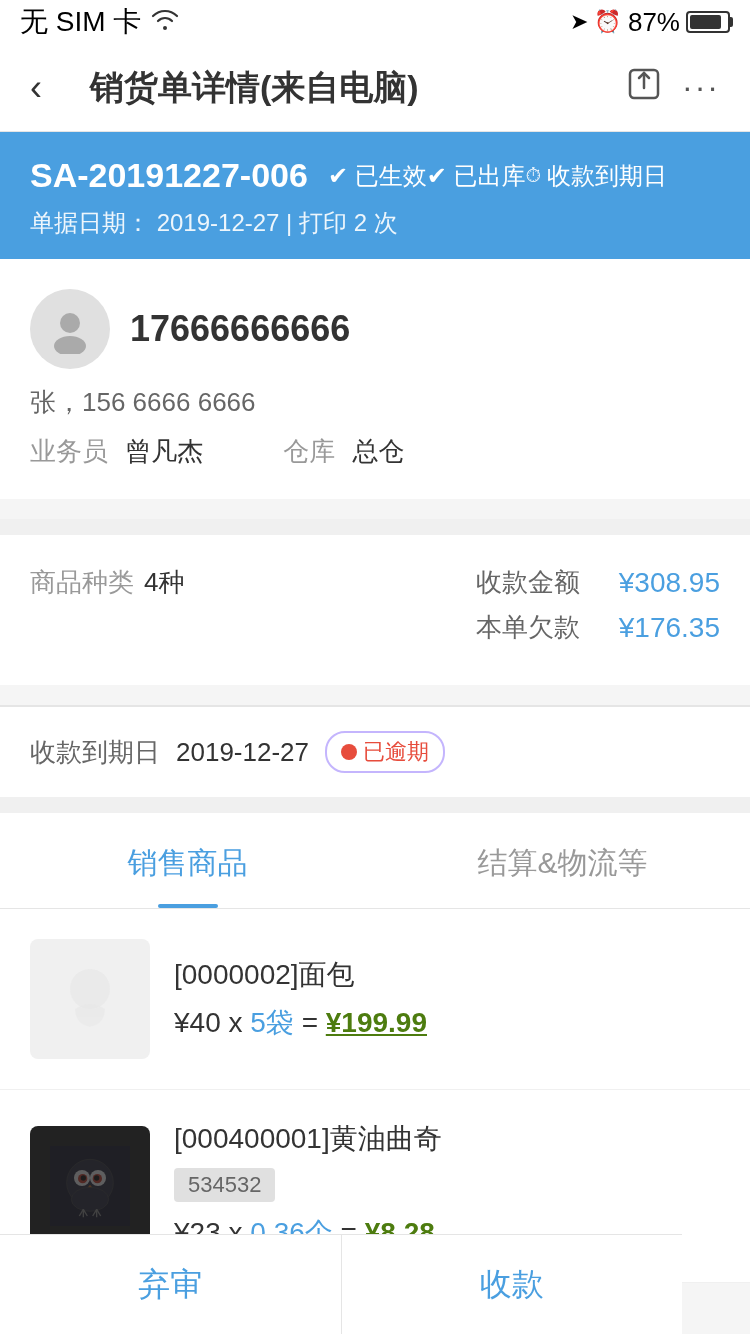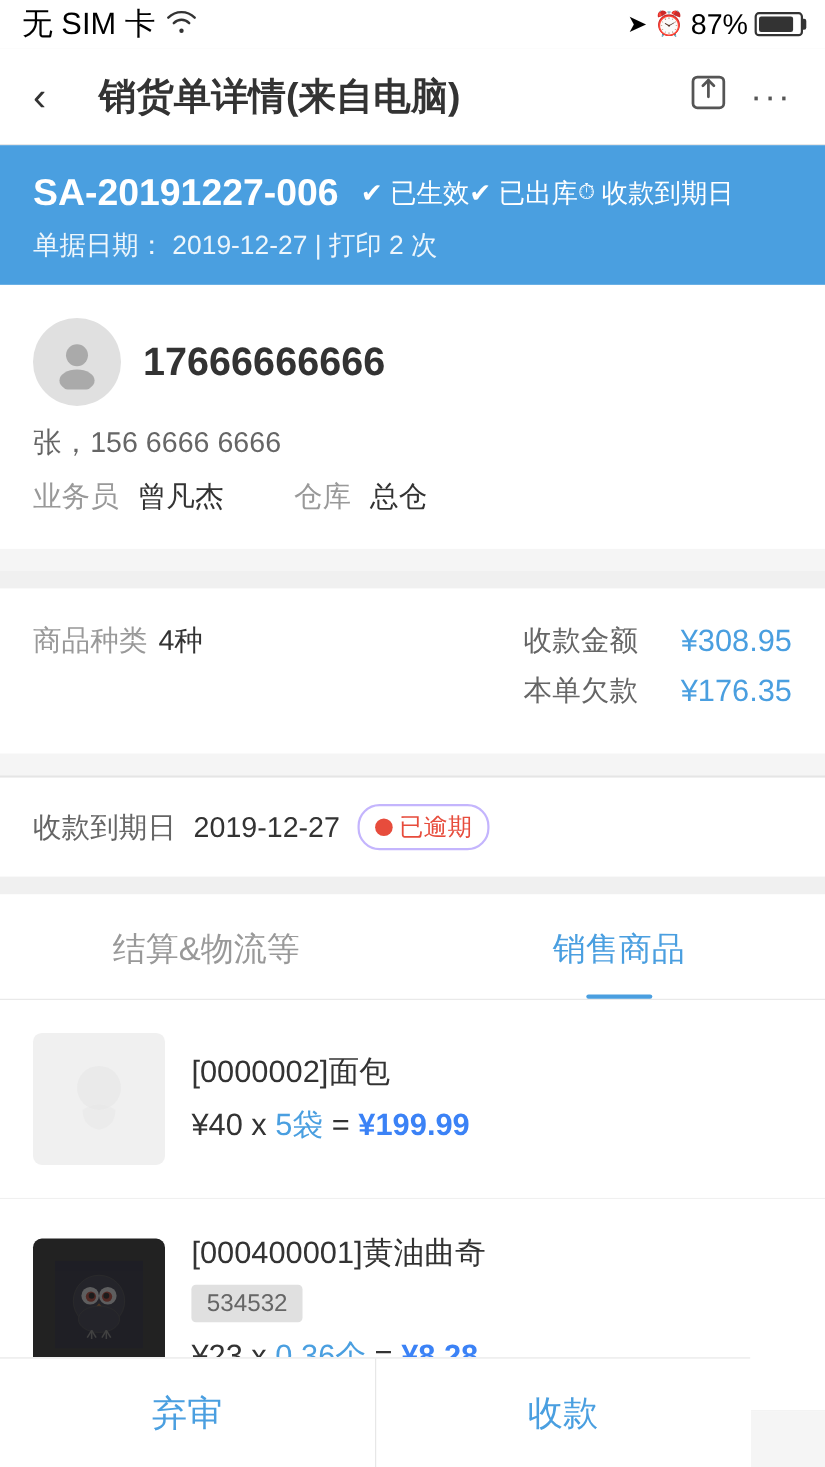--- a/index.html
+++ b/index.html
@@ -165,21 +165,21 @@
       font-weight: 600;
       color: #333;
     }
     .customer-sub {
       font-size: 26px;
       color: #666;
       margin-bottom: 14px;
     }
     .customer-meta {
       display: flex;
-      gap: 64px;
+      gap: 80px;
       font-size: 26px;
       color: #333;
     }
     .meta-label {
       color: #999;
       margin-right: 10px;
     }
 
     
     .summary-section {
@@ -343,22 +343,23 @@
       margin-bottom: 12px;
     }
     .product-price {
       font-size: 28px;
       color: #333;
     }
     .product-price .qty {
       color: #4A9FE0;
     }
     .product-price .total {
-      color: #3b82f6;
+      color: #4d7c0f;
       font-weight: 600;
+      text-decoration: underline;
     }
 
     
     .bottom-bar {
       position: fixed;
       bottom: 0;
       left: 0;
       width: 682px;
       height: 100px;
       background: #fff;
@@ -489,25 +490,25 @@
   <span class="overdue-date">2019-12-27</span>
   <div class="overdue-badge">
     <span class="overdue-dot"></span>
     <span>已逾期</span>
   </div>
 </div>
 
 <div class="divider"></div>
 
 <div class="tabs-section">
+  <div class="tab-item active">
+    <span>销售商品</span>
+  </div>
   <div class="tab-item">
     <span>结算&amp;物流等</span>
-  </div>
-  <div class="tab-item active">
-    <span>销售商品</span>
   </div>
 </div>
 
 <div class="product-list">
 
   <div class="product-item">
     <div class="product-thumb">
       <svg viewBox="0 0 80 80" fill="none">
         <circle cx="40" cy="30" r="20" fill="#ccc" opacity="0.5"></circle>
         <path d="M25 50 Q40 40 55 50 Q55 65 40 68 Q25 65 25 50z" fill="#ccc" opacity="0.4"></path>

